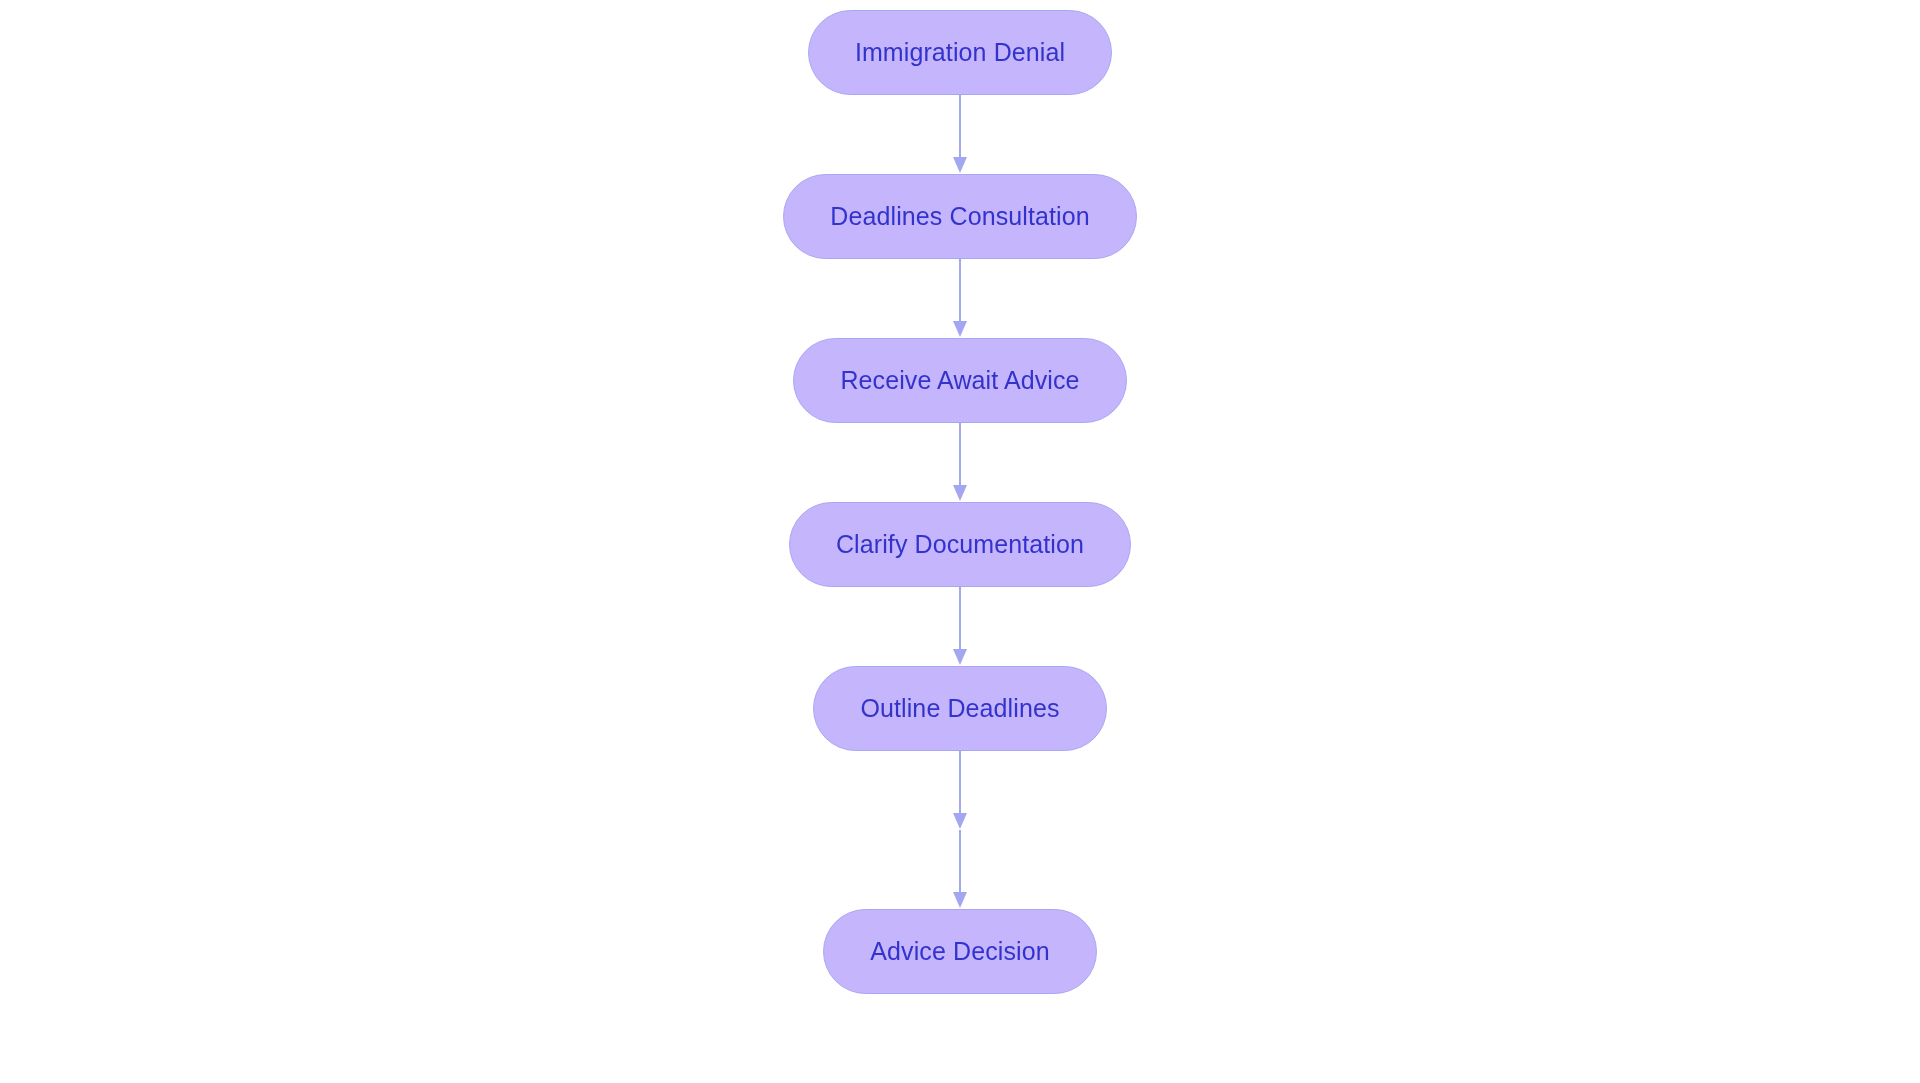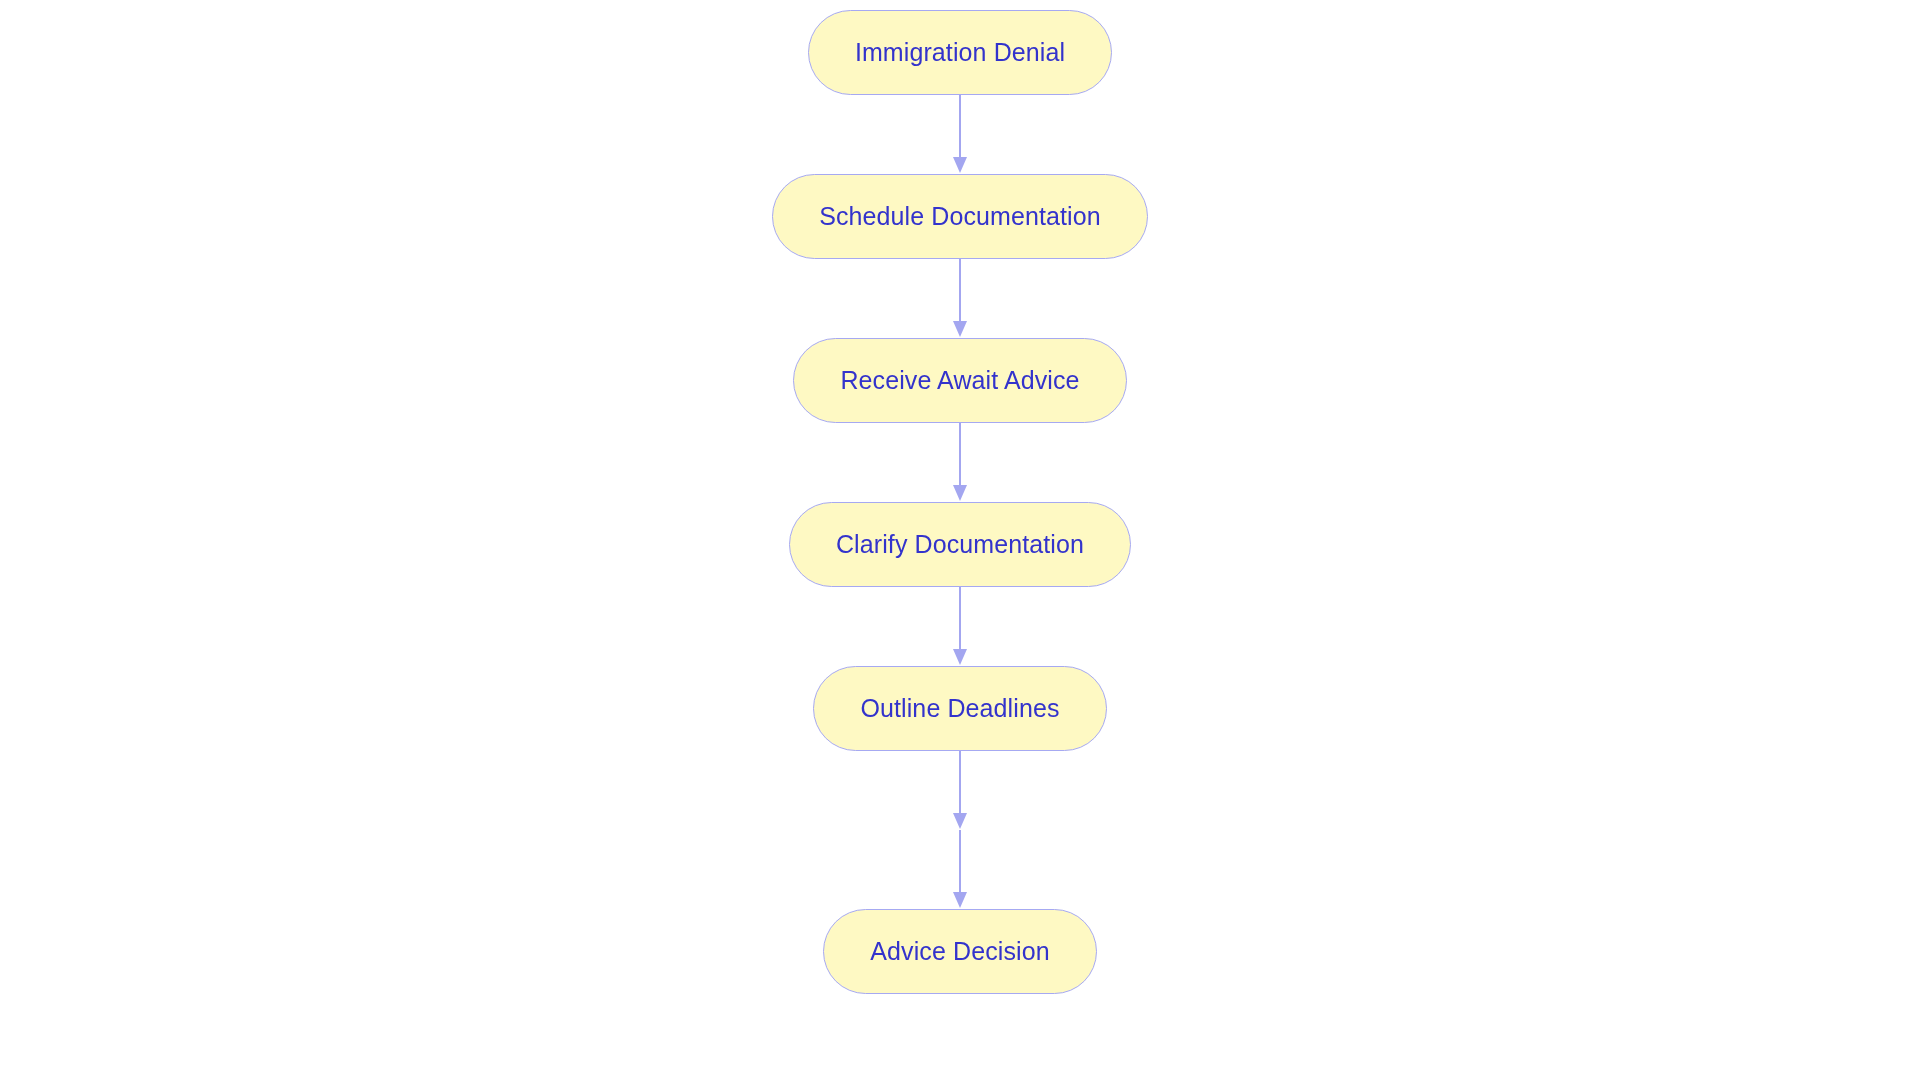--- a/index.html
+++ b/index.html
@@ -30,21 +30,21 @@
     display: flex;
     flex-direction: column;
     align-items: center;
   }
 
   .node {
     box-sizing: border-box;
     display: flex;
     align-items: center;
     justify-content: center;
-    background: #fef9c3;
+    background: #c4b5fd;
     border: 1.6px solid #a6a9f2;
     border-radius: 999px;
     color: #3333cc;
     font-size: 25px;
     font-weight: 400;
     line-height: 1;
     letter-spacing: 0.1px;
     white-space: nowrap;
     padding: 0 46px;
     height: 85px;
@@ -88,21 +88,21 @@
     </div>
 
     <div class="connector">
       <svg width="18" height="79" viewBox="0 0 18 79">
         <line x1="9" y1="0" x2="9" y2="64" stroke="#a3a6f0" stroke-width="2"></line>
         <polygon points="2,62 16,62 9,78" fill="#a3a6f0"></polygon>
       </svg>
     </div>
 
     <div class="node">
-      <span class="node-label">Schedule Documentation</span>
+      <span class="node-label">Deadlines Consultation</span>
     </div>
 
     <div class="connector">
       <svg width="18" height="79" viewBox="0 0 18 79">
         <line x1="9" y1="0" x2="9" y2="64" stroke="#a3a6f0" stroke-width="2"></line>
         <polygon points="2,62 16,62 9,78" fill="#a3a6f0"></polygon>
       </svg>
     </div>
 
     <div class="node">

